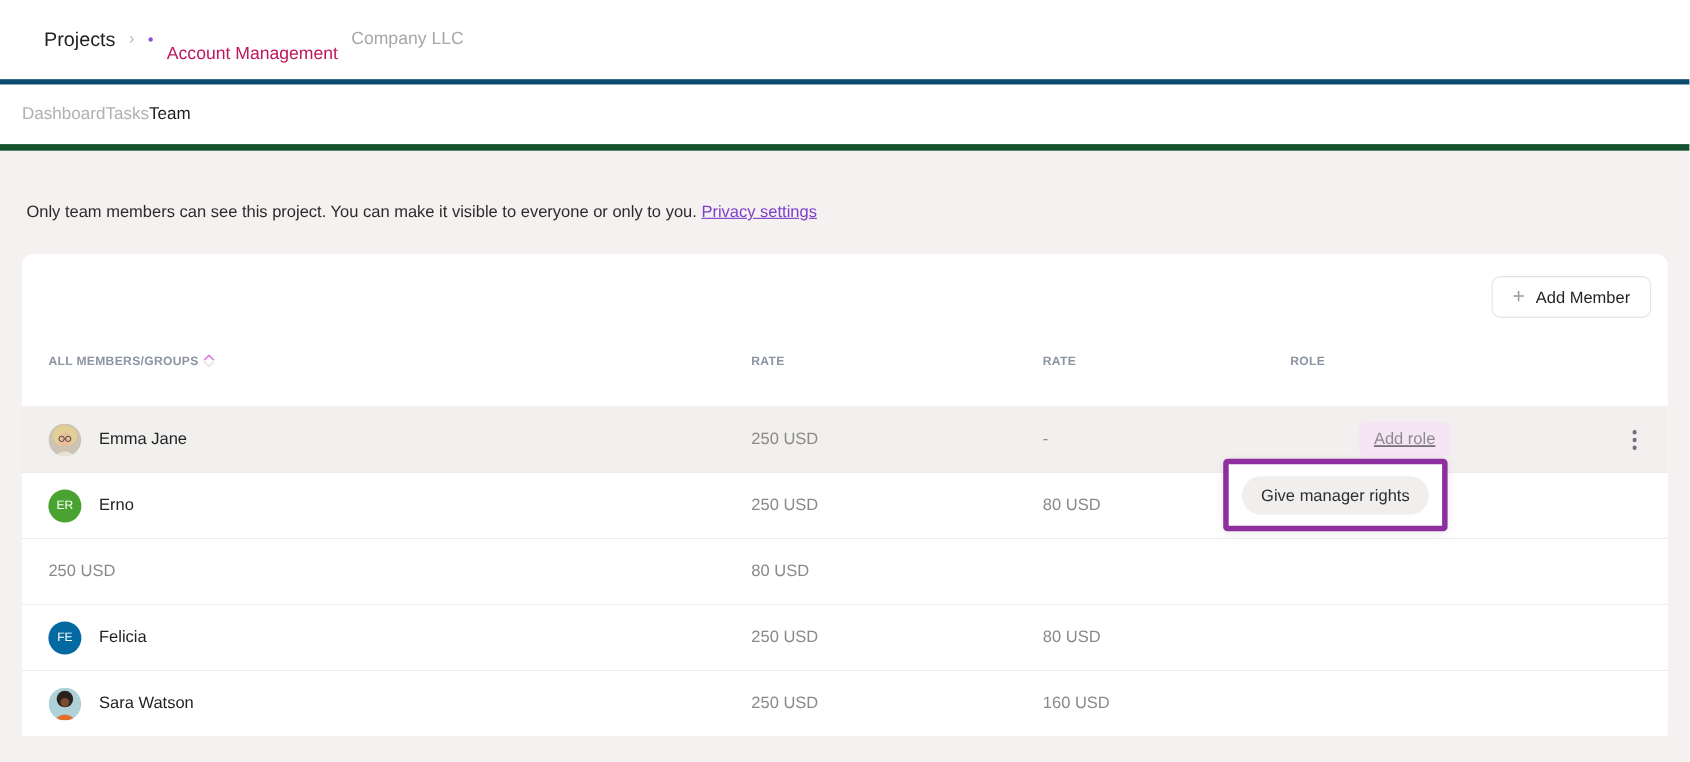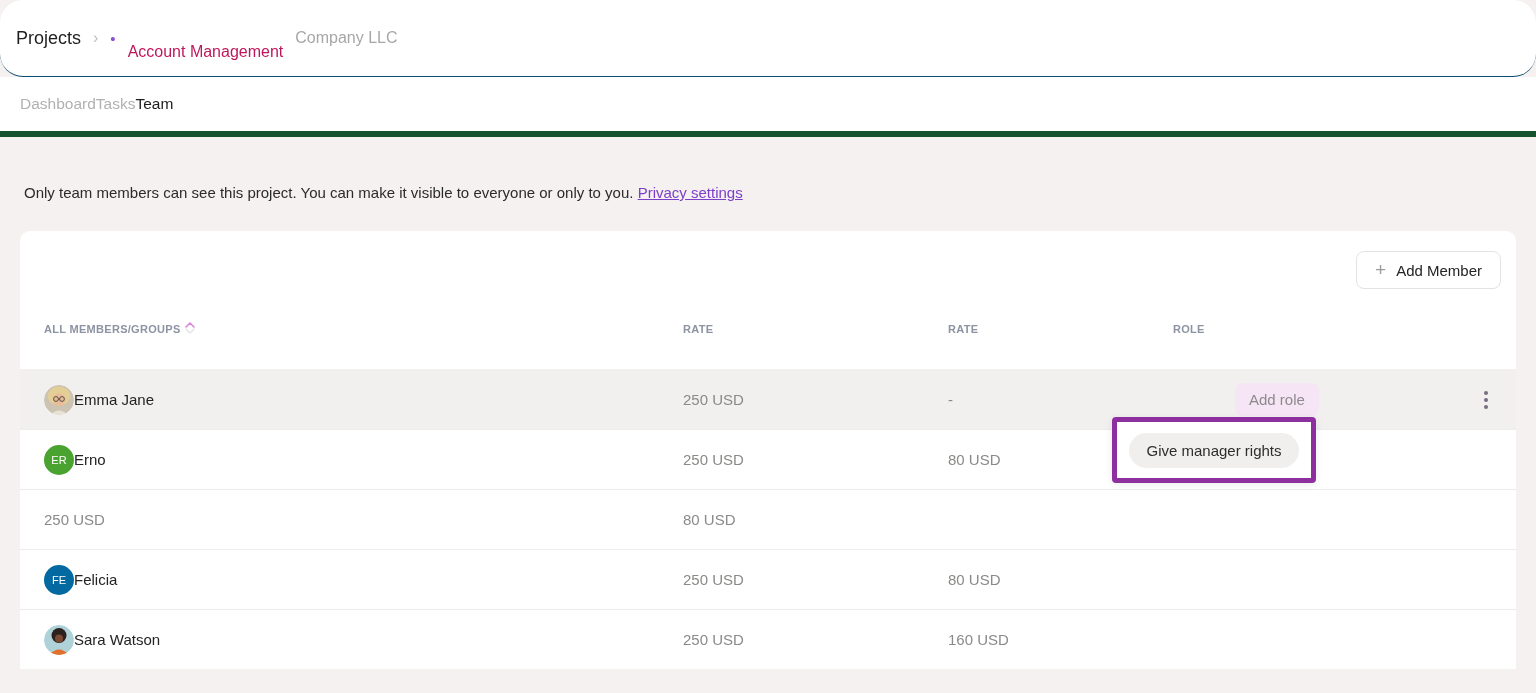--- a/index.html
+++ b/index.html
@@ -11,23 +11,22 @@
     overflow:hidden;
     -webkit-font-smoothing:antialiased;
   }
 
   
   .app-header {
     background:#ffffff;
     height:77px;
     display:flex;
     align-items:center;
-    padding-left:16px;
-    border-bottom:1px solid #0c4a6e;
-    border-radius:23px;
+    padding-left:40px;
+    border-bottom:5px solid #0c4a6e;
   }
   .breadcrumb { display:flex; align-items:center; gap:12px; font-size:16px; }
   .crumb-root { font-size:18px; font-weight:500; color:#1f1f1f; cursor:pointer; }
   .crumb-sep { color:#bdbdbd; font-size:16px; }
   .crumb-dot { color:#8a4fd3; font-size:15px; line-height:1; }
   .crumb-project { color:#be185d; font-weight:500; font-size:16px; cursor:pointer;margin-top:28px; }
   .crumb-company { color:#a9a6a6; font-size:16px; }
 
   
   .tab-bar {
@@ -100,33 +99,33 @@
     font-weight:700;
     letter-spacing:0.3px;
     color:#8c93a2;
   }
   .th-members { display:flex; align-items:center; gap:4px; }
   .sort-icon { display:inline-flex; flex-direction:column; align-items:center; cursor:pointer; margin-top:-2px; }
   .sort-icon svg { display:block; }
 
   .trow { height:60px; border-top:1px solid #edecea; background:#ffffff; }
   .trow.highlight { background:#f1f0ef; border-top-color:#f1f0ef; }
-  .name-cell { display:flex; align-items:center; gap:0; }
+  .name-cell { display:flex; align-items:center; gap:16px; }
   .avatar {
     width:30px; height:30px;
     border-radius:50%;
     display:flex; align-items:center; justify-content:center;
     font-size:11px; font-weight:400; color:#ffffff;
     overflow:hidden;
     flex:0 0 30px;
   }
   .avatar svg { width:30px; height:30px; display:block; }
   .member-name { font-size:15px; color:#232323; }
   .cell-rate, .cell-cost { font-size:15px; color:#8b8a88; }
-  .cell-role { display:flex; align-items:center; }
+  .cell-role { display:flex; align-items:center;text-decoration:underline; }
   .role-badge {
     margin-left:62px;
     background:#f6e6f5;
     color:#8d8a8d;
     font-size:15px;
     padding:8px 14px;
     border-radius:8px;
     cursor:pointer;
   }
   .cell-actions { display:flex; justify-content:center; }

